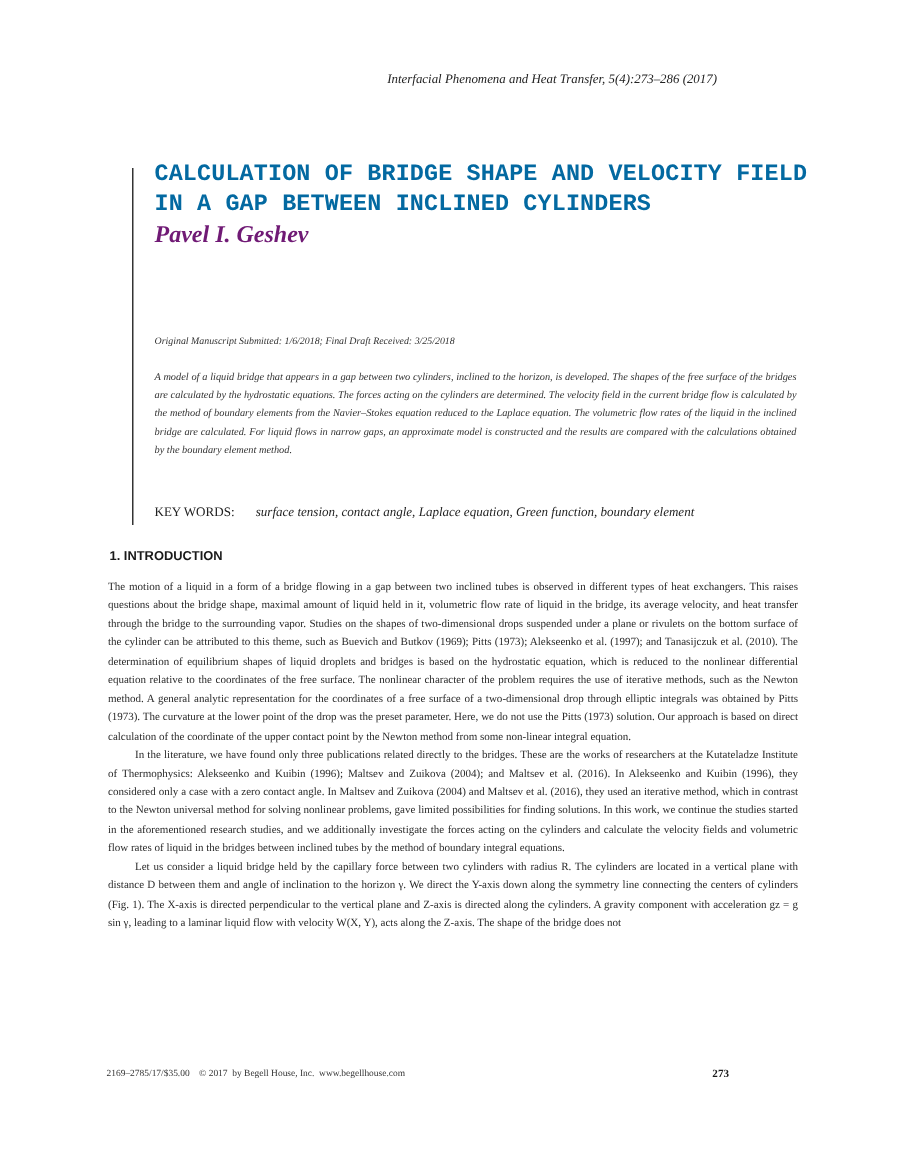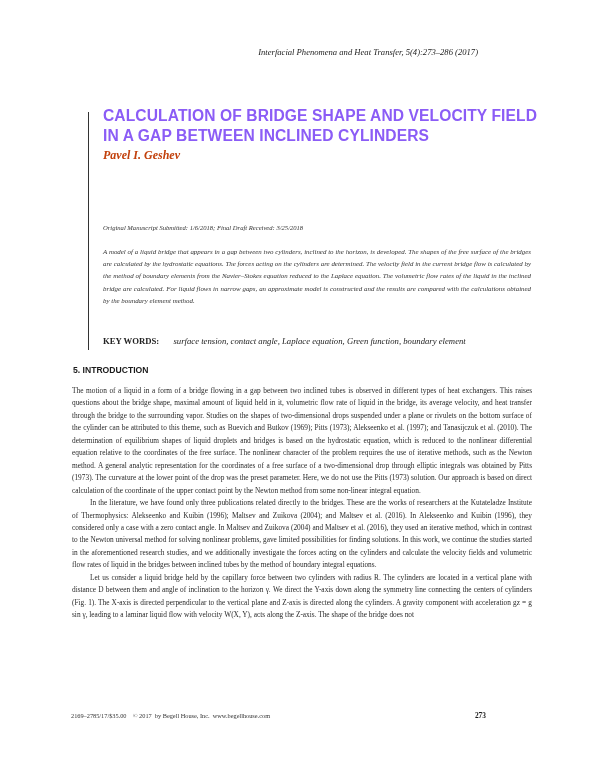--- a/index.html
+++ b/index.html
@@ -8,45 +8,45 @@
   .running-head {
     position: absolute; right: 62px; top: 47px;
     font-family: "Liberation Serif", serif; font-style: italic; font-size: 8.6px; color: #222;
   }
   .header-block {
     position: absolute; left: 88px; top: 112px; width: 440px; height: 238px;
     border-left: 1px solid #333;
   }
   .title {
     position: absolute; left: 14px; top: -6px; width: 440px;
-    font-family: Liberation Sans, sans-serif; font-weight: bold; font-size: 15.6px; line-height: 20px;
-    color: #8b5cf6; letter-spacing: 0.1px;
+    font-family: Liberation Mono, monospace; font-weight: bold; font-size: 15.6px; line-height: 20px;
+    color: #0369a1; letter-spacing: 0.1px;
   }
   .author {
     position: absolute; left: 14px; top: 36px;
-    font-family: "Liberation Serif", serif; font-weight: bold; font-style: italic; font-size: 12px; color: #c2410c;
+    font-family: "Liberation Serif", serif; font-weight: bold; font-style: italic; font-size: 16px; color: #701a75;
   }
   .affiliation {
     position: absolute; left: 14px; top: 64px; width: 430px;
     font-family: "Liberation Serif", serif; font-style: italic; font-size: 8.8px; line-height: 12.6px; color: #222;
   }
   .dates {
     position: absolute; left: 14px; top: 112px;
     font-family: "Liberation Serif", serif; font-style: italic; font-size: 6.6px; color: #333;
   }
   .abstract {
     position: absolute; left: 14px; top: 134px; width: 428px;
     font-family: "Liberation Serif", serif; font-style: italic; font-size: 6.9px; line-height: 12.2px; color: #333;
     text-align: justify;
   }
   .keywords {
     position: absolute; left: 14px; top: 224px; width: 440px;
     font-family: "Liberation Serif", serif; font-size: 8.7px; color: #222;
   }
-  .keywords .kw-label { font-weight: bold; }
+  .keywords .kw-label { font-weight: normal; }
   .keywords .kw-list { font-style: italic; margin-left: 12px; }
   .section-heading {
     position: absolute; left: 73px; top: 365px;
     font-family: "Liberation Sans", sans-serif; font-weight: bold; font-size: 8.6px; color: #1a1a1a;
   }
   .body-text {
     position: absolute; left: 72px; top: 385px; width: 460px;
     font-family: "Liberation Serif", serif; font-size: 7.35px; line-height: 12.45px; color: #2a2a2a;
     text-align: justify;
   }
@@ -72,21 +72,21 @@
     <div class="title">CALCULATION OF BRIDGE SHAPE AND VELOCITY FIELD IN A GAP BETWEEN INCLINED CYLINDERS</div>
     <div class="author">Pavel I. Geshev</div>
     <div class="dates">Original Manuscript Submitted: 1/6/2018; Final Draft Received: 3/25/2018</div>
     <div class="abstract">A model of a liquid bridge that appears in a gap between two cylinders, inclined to the horizon, is developed. The shapes of the free surface of the bridges are calculated by the hydrostatic equations. The forces acting on the cylinders are determined. The velocity field in the current bridge flow is calculated by the method of boundary elements from the Navier–Stokes equation reduced to the Laplace equation. The volumetric flow rates of the liquid in the inclined bridge are calculated. For liquid flows in narrow gaps, an approximate model is constructed and the results are compared with the calculations obtained by the boundary element method.</div>
     <div class="keywords">
       <span class="kw-label">KEY WORDS:</span>
       <span class="kw-list">surface tension, contact angle, Laplace equation, Green function, boundary element</span>
     </div>
   </div>
 
-  <div class="section-heading">5. INTRODUCTION</div>
+  <div class="section-heading">1. INTRODUCTION</div>
 
   <div class="body-text">
     <p>The motion of a liquid in a form of a bridge flowing in a gap between two inclined tubes is observed in different types of heat exchangers. This raises questions about the bridge shape, maximal amount of liquid held in it, volumetric flow rate of liquid in the bridge, its average velocity, and heat transfer through the bridge to the surrounding vapor. Studies on the shapes of two-dimensional drops suspended under a plane or rivulets on the bottom surface of the cylinder can be attributed to this theme, such as Buevich and Butkov (1969); Pitts (1973); Alekseenko et al. (1997); and Tanasijczuk et al. (2010). The determination of equilibrium shapes of liquid droplets and bridges is based on the hydrostatic equation, which is reduced to the nonlinear differential equation relative to the coordinates of the free surface. The nonlinear character of the problem requires the use of iterative methods, such as the Newton method. A general analytic representation for the coordinates of a free surface of a two-dimensional drop through elliptic integrals was obtained by Pitts (1973). The curvature at the lower point of the drop was the preset parameter. Here, we do not use the Pitts (1973) solution. Our approach is based on direct calculation of the coordinate of the upper contact point by the Newton method from some non-linear integral equation.</p>
     <p class="indent">In the literature, we have found only three publications related directly to the bridges. These are the works of researchers at the Kutateladze Institute of Thermophysics: Alekseenko and Kuibin (1996); Maltsev and Zuikova (2004); and Maltsev et al. (2016). In Alekseenko and Kuibin (1996), they considered only a case with a zero contact angle. In Maltsev and Zuikova (2004) and Maltsev et al. (2016), they used an iterative method, which in contrast to the Newton universal method for solving nonlinear problems, gave limited possibilities for finding solutions. In this work, we continue the studies started in the aforementioned research studies, and we additionally investigate the forces acting on the cylinders and calculate the velocity fields and volumetric flow rates of liquid in the bridges between inclined tubes by the method of boundary integral equations.</p>
     <p class="indent">Let us consider a liquid bridge held by the capillary force between two cylinders with radius R. The cylinders are located in a vertical plane with distance D between them and angle of inclination to the horizon γ. We direct the Y-axis down along the symmetry line connecting the centers of cylinders (Fig. 1). The X-axis is directed perpendicular to the vertical plane and Z-axis is directed along the cylinders. A gravity component with acceleration gz = g sin γ, leading to a laminar liquid flow with velocity W(X, Y), acts along the Z-axis. The shape of the bridge does not</p>
   </div>
 
   <div class="footer-left">2169–2785/17/$35.00    © 2017  by Begell House, Inc.  www.begellhouse.com</div>
   <div class="page-number">273</div>
 

